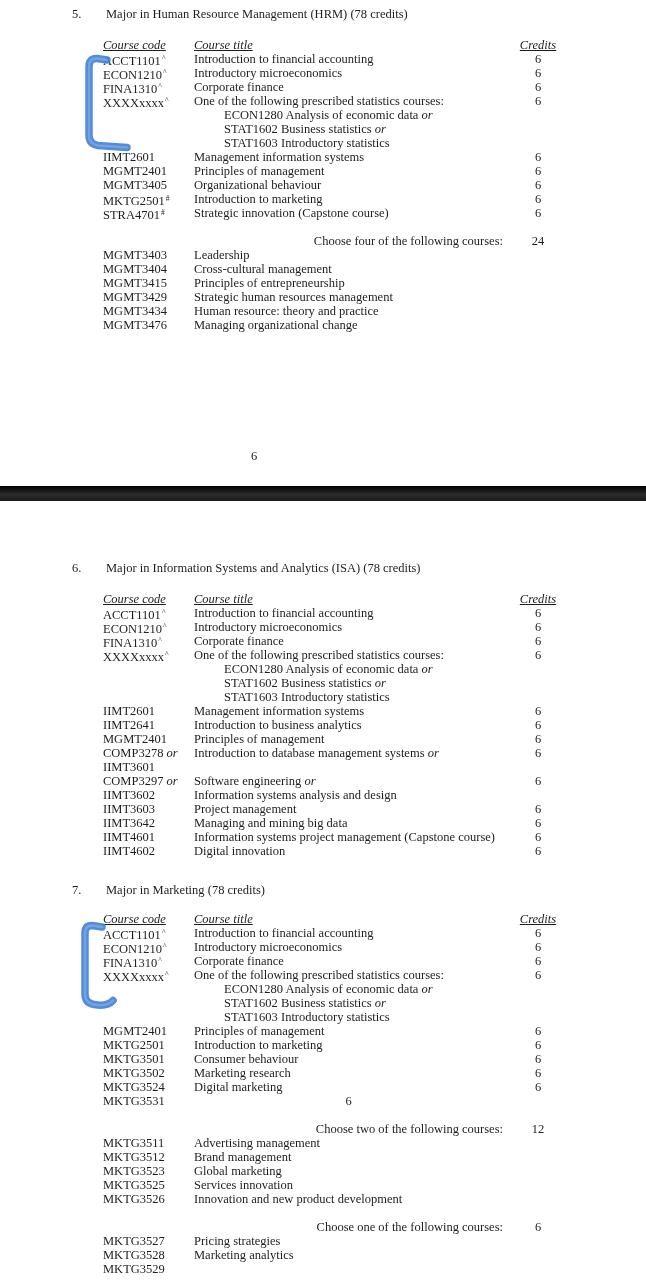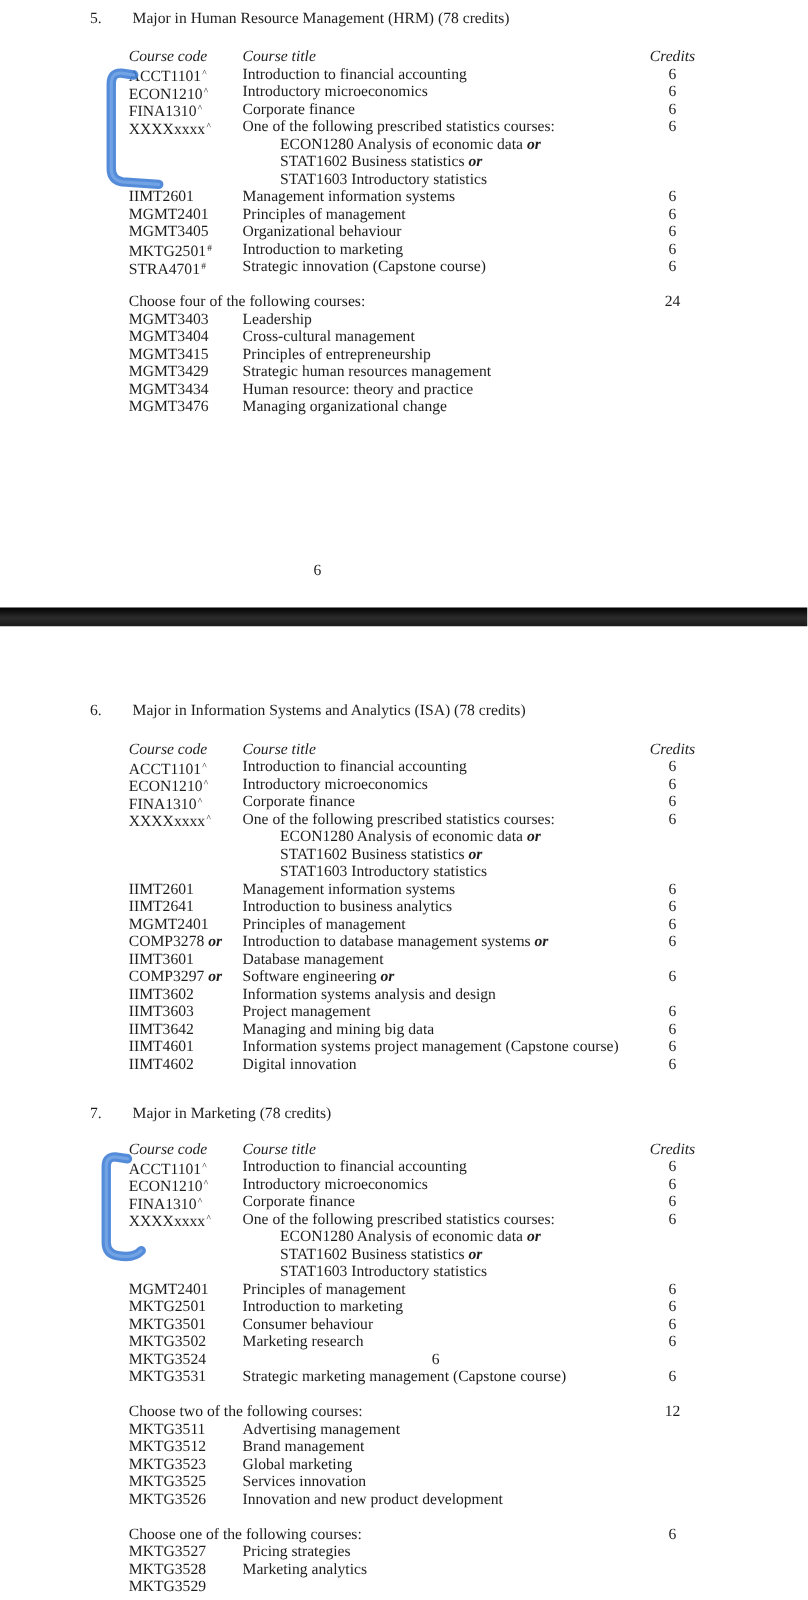--- a/index.html
+++ b/index.html
@@ -7,26 +7,26 @@
     width:646px;height:1280px;position:relative;overflow:hidden;
     background:#ffffff;
     font-family:"Liberation Serif","DejaVu Serif",serif;
     font-size:12.5px;line-height:14px;color:#1d1d1d;
   }
   .section{position:absolute;left:0;width:646px;}
   .sec-heading{display:grid;grid-template-columns:34px 1fr;padding-left:72px;}
   .rows{margin-top:17px;}
   .rows.tight{margin-top:15px;}
   .row{display:grid;grid-template-columns:91px 309px 70px;padding-left:103px;height:14px;}
-  .colhead{font-style:italic;}
+  .colhead{font-style:italic;text-decoration:underline;}
   .credits{text-align:center;}
   .code sup,.code .sup{font-size:7.5px;vertical-align:4px;margin-left:1px;}
   .sub-title{padding-left:30px;}
-  .or{font-style:italic;font-weight:bold;}
-  .choose-label{grid-column:1 / 3;}
+  .or{font-style:italic;font-weight:normal;}
+  .choose-label{grid-column:1 / 3;text-align:right;}
   .gap{height:14px;}
   #page-number{position:absolute;left:247px;top:449px;width:14px;text-align:center;}
   #page-separator{
     position:absolute;left:0;top:486px;width:646px;height:15px;
     background:linear-gradient(180deg,#000000 0%,#101010 20%,#2b2b2b 55%,#1a1a1a 100%);
   }
   #annotation-layer{position:absolute;left:0;top:0;width:646px;height:1280px;pointer-events:none;z-index:5;}
 </style>
 </head>
 <body>
@@ -204,21 +204,20 @@
         <span class="title">Principles of management</span>
         <span class="credits">6</span>
       </div>
       <div class="row">
         <span class="code">COMP3278 <span class="or">or</span></span>
         <span class="title">Introduction to database management systems <span class="or">or</span></span>
         <span class="credits">6</span>
       </div>
       <div class="row">
         <span class="code">IIMT3601</span>
-        <span class="title">Database management</span>
         <span class="credits"></span>
       </div>
       <div class="row">
         <span class="code">COMP3297 <span class="or">or</span></span>
         <span class="title">Software engineering <span class="or">or</span></span>
         <span class="credits">6</span>
       </div>
       <div class="row">
         <span class="code">IIMT3602</span>
         <span class="title">Information systems analysis and design</span>
@@ -307,25 +306,25 @@
         <span class="title">Consumer behaviour</span>
         <span class="credits">6</span>
       </div>
       <div class="row">
         <span class="code">MKTG3502</span>
         <span class="title">Marketing research</span>
         <span class="credits">6</span>
       </div>
       <div class="row">
         <span class="code">MKTG3524</span>
+        <span class="title">Digital marketing</span>
         <span class="credits">6</span>
       </div>
       <div class="row">
         <span class="code">MKTG3531</span>
-        <span class="title">Strategic marketing management (Capstone course)</span>
         <span class="credits">6</span>
       </div>
       <div class="gap"></div>
       <div class="row">
         <span class="choose-label">Choose two of the following courses:</span>
         <span class="credits">12</span>
       </div>
       <div class="row">
         <span class="code">MKTG3511</span>
         <span class="title">Advertising management</span>

